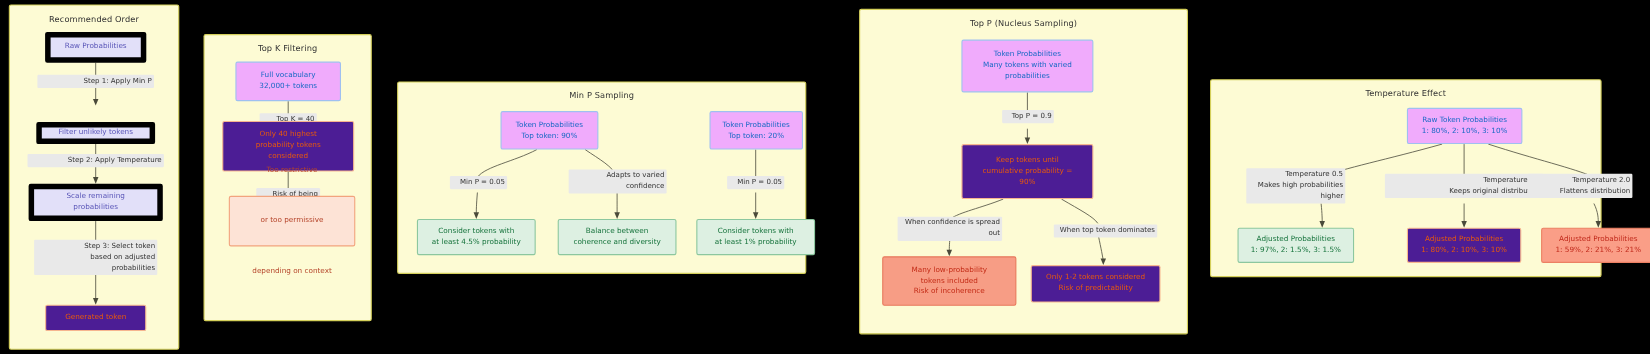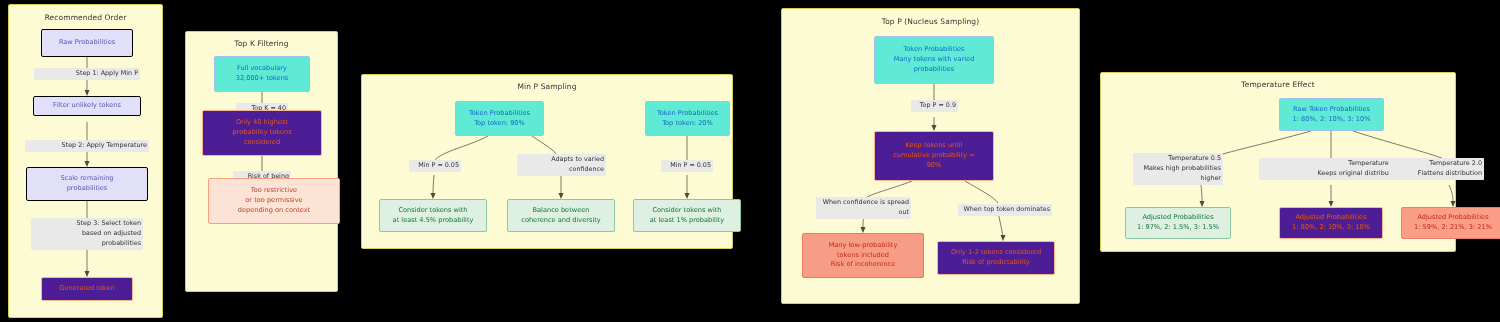--- a/index.html
+++ b/index.html
@@ -30,22 +30,22 @@
     box-sizing:border-box;
     border-radius:2px;
     display:flex;
     align-items:center;
     justify-content:center;
     text-align:center;
     line-height:1.5;
     font-size:6.6px;
     padding:2px 3px;
   }
-  .n-blue  { background:#5eead4; border:1px solid #9fc0f0; color:#1668c4; }
-  .n-purple{ background:#e2e0f9; border:1px solid #000000; color:#5a56b8; }
+  .n-blue  { background:#f0abfc; border:1px solid #9fc0f0; color:#1668c4; }
+  .n-purple{ background:#e2e0f9; border:5px solid #000000; color:#5a56b8; }
   .n-peach { background:#4c1d95; border:1px solid #f6b58f; color:#e8590c; }
   .n-peach-b{ background:#fde3d6; border:1px solid #f2a37e; color:#b5442a; }
   .n-green-s{ background:#ddf0e2; border:1px solid #8cc79f; color:#16733c; }
   .n-red   { background:#f79d85; border:1px solid #e8795c; color:#c32b16; }
   .n-red-l { background:#fa9e87; border:1px solid #ec8063; color:#c0281a; }
   .elabel{
     position:absolute;
     background:#e9e9e9;
     color:#333333;
     font-size:6.4px;
@@ -73,21 +73,21 @@
     <line x1="78" y1="196" x2="78" y2="268"></line>
       <polygon points="78,272 75.5,266 80.5,266"></polygon>
   </svg>
 
   <div class="node n-purple" style="left:32px;top:24px;width:92px;height:28px;">
     <span>Raw Probabilities</span>
   </div>
 
   <div class="elabel" style="left:25px;top:63px;width:106px;"><span>Step 1: Apply Min P</span></div>
 
-  <div class="node n-purple" style="left:24px;top:91px;width:108px;height:20px;">
+  <div class="node n-purple" style="left:24px;top:106px;width:108px;height:20px;">
     <span>Filter unlikely tokens</span>
   </div>
 
   <div class="elabel" style="left:16px;top:135px;width:124px;"><span>Step 2: Apply Temperature</span></div>
 
   <div class="node n-purple" style="left:17px;top:162px;width:122px;height:34px;flex-direction:column;">
     <span>Scale remaining</span>
     <span>probabilities</span>
   </div>
 
@@ -120,21 +120,21 @@
   <div class="elabel" style="left:50px;top:71px;width:52px;"><span>Top K = 40</span></div>
 
   <div class="node n-peach" style="left:16px;top:78px;width:120px;height:46px;flex-direction:column;">
     <span>Only 40 highest</span>
     <span>probability tokens</span>
     <span>considered</span>
   </div>
 
   <div class="elabel" style="left:47px;top:139px;width:58px;"><span>Risk of being</span></div>
 
-  <div class="node n-peach-b" style="left:22px;top:146px;width:132px;height:46px;flex-direction:column;">
+  <div class="node n-peach-b" style="left:22px;top:146px;width:115px;height:46px;flex-direction:column;gap:36px;">
     <span>Too restrictive</span>
     <span>or too permissive</span>
     <span>depending on context</span>
   </div>
 </div>
 
 <div class="panel" style="left:361px;top:74px;width:372px;height:175px;">
   <div class="panel-title" style="top:7px;">Min P Sampling</div>
 
   <svg class="edge" style="left:0;top:0;width:397px;height:175px;">

